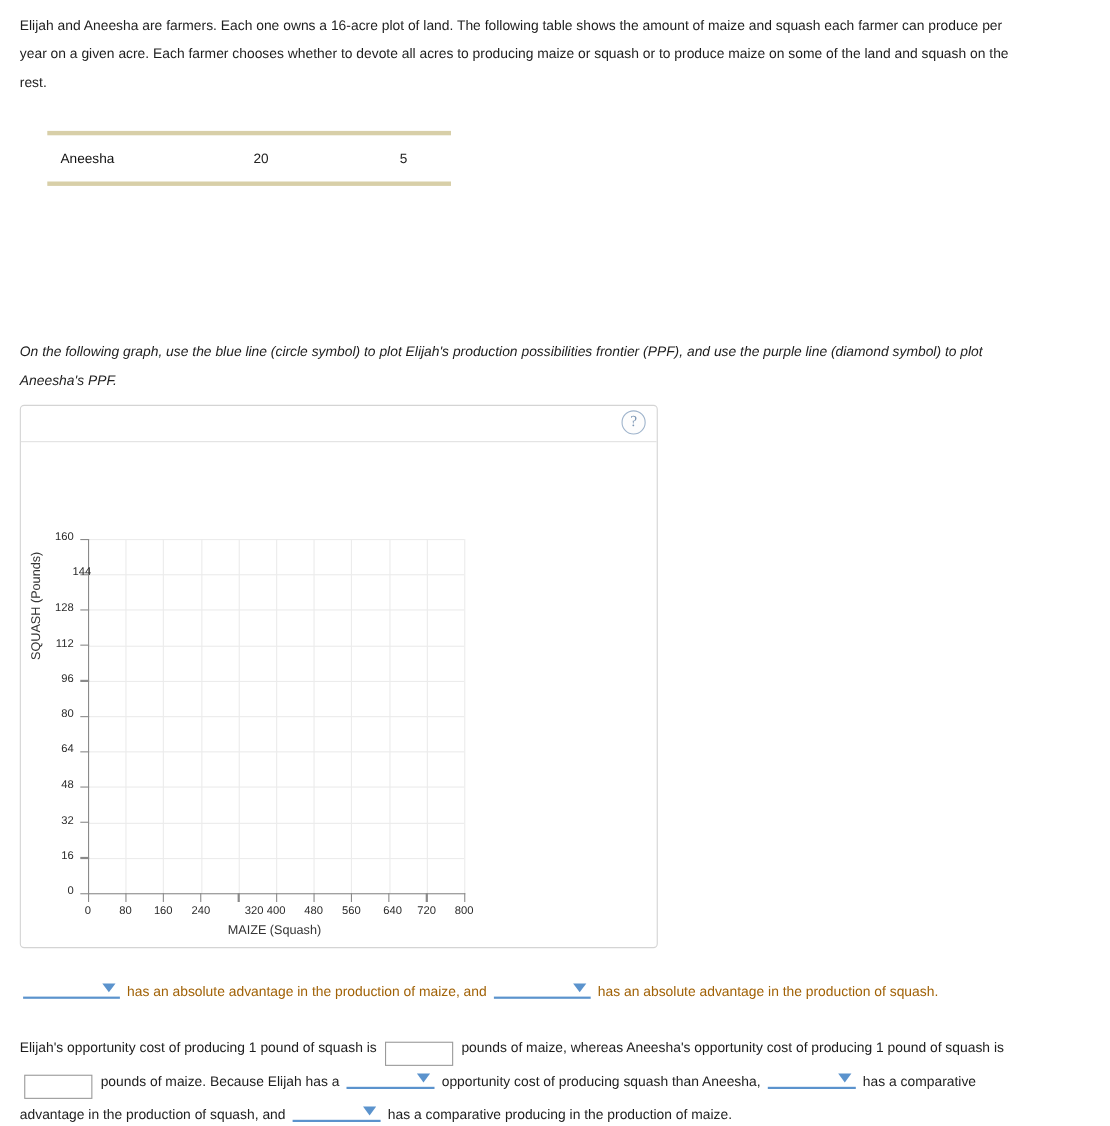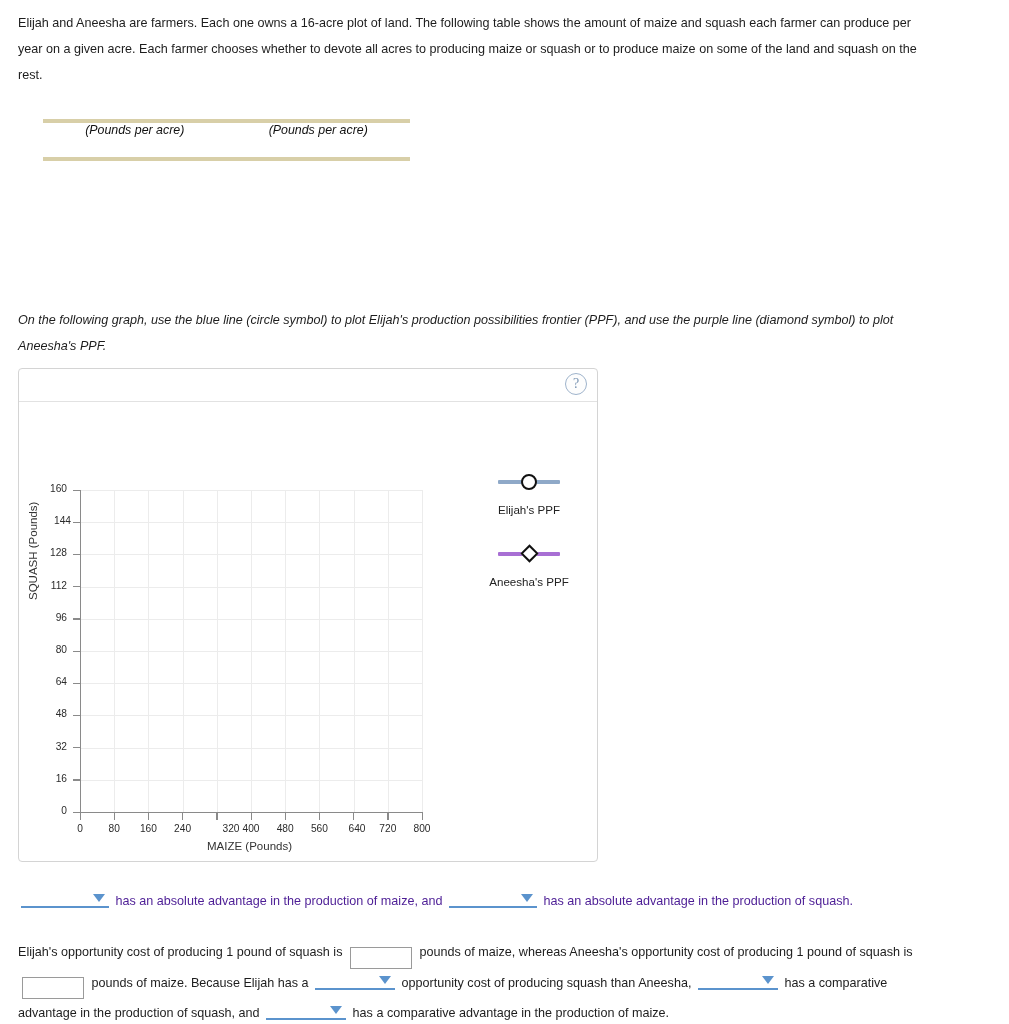--- a/index.html
+++ b/index.html
@@ -237,21 +237,21 @@
     color: #222;
   }
 
   
   .answer-line-1 {
     position: absolute;
     left: 18px; top: 890px;
     width: 970px;
     font-size: 12.6px;
     line-height: 22px;
-    color: #4c1d95;
+    color: #a16207;
   }
   .answer-para {
     position: absolute;
     left: 18px; top: 938px;
     width: 920px;
     font-size: 12.6px;
     line-height: 28px;
     color: #1d1d1d;
   }
   .dropdown {
@@ -285,46 +285,46 @@
 </style>
 </head>
 <body>
 
 <div class="intro">Elijah and Aneesha are farmers. Each one owns a 16-acre plot of land. The following table shows the amount of maize and squash each farmer can produce per year on a given acre. Each farmer chooses whether to devote all acres to producing maize or squash or to produce maize on some of the land and squash on the rest.</div>
 
 <div class="table-wrap">
   <div class="rule-top"></div>
   <table class="ppf-table">
     <tbody>
-    <tr class="hdr-row-under">
-      <th></th>
-      <th class="hdr-unit">(Pounds per acre)</th>
-      <th class="hdr-unit">(Pounds per acre)</th>
-    </tr>
     <tr class="spacer-row">
           <td colspan="3"></td>
         </tr>
+    <tr>
+      <td class="name-cell">Aneesha</td>
+      <td class="val-cell">20</td>
+      <td class="val-cell">5</td>
+    </tr>
     <tr class="spacer-row">
           <td colspan="3"></td>
         </tr>
   </tbody>
     </table>
   <div class="rule-bottom"></div>
 </div>
 
 <div class="graph-instruction">On the following graph, use the blue line (circle symbol) to plot Elijah's production possibilities frontier (PPF), and use the purple line (diamond symbol) to plot Aneesha's PPF.</div>
 
 <div class="graph-panel">
   <div class="panel-header">
     <div class="help-icon">?</div>
   </div>
 
   <div class="chart-area">
     <div class="axis-title-y">SQUASH (Pounds)</div>
-    <div class="axis-title-x">MAIZE (Pounds)</div>
+    <div class="axis-title-x">MAIZE (Squash)</div>
 
     <div class="plot" id="plot-grid">
         <div class="gridline-h" style="top: 289.8px;"></div>
         <div class="gridline-h" style="top: 257.6px;"></div>
         <div class="gridline-h" style="top: 225.4px;"></div>
         <div class="gridline-h" style="top: 193.2px;"></div>
         <div class="gridline-h" style="top: 161px;"></div>
         <div class="gridline-h" style="top: 128.8px;"></div>
         <div class="gridline-h" style="top: 96.6px;"></div>
         <div class="gridline-h" style="top: 64.4px;"></div>
@@ -356,21 +356,21 @@
         <div class="ytick-label" style="top: 275.2px; left: 4px;">64</div>
         <div class="ytick" style="top: 248.5px;"></div>
         <div class="ytick-label" style="top: 243px; left: 4px;">80</div>
         <div class="ytick" style="top: 216.3px;"></div>
         <div class="ytick-label" style="top: 210.8px; left: 4px;">96</div>
         <div class="ytick" style="top: 184.1px;"></div>
         <div class="ytick-label" style="top: 178.6px; left: 4px;">112</div>
         <div class="ytick" style="top: 151.9px;"></div>
         <div class="ytick-label" style="top: 146.4px; left: 4px;">128</div>
         <div class="ytick" style="top: 119.7px;"></div>
-        <div class="ytick-label" style="top: 114.2px; left: 8px;">144</div>
+        <div class="ytick-label" style="top: 114.2px; left: 20px;">144</div>
         <div class="ytick" style="top: 87.5px;"></div>
         <div class="ytick-label" style="top: 82px; left: 4px;">160</div>
       </div>
     <div id="x-axis-ticks">
         <div class="xtick" style="left: 60.5px;"></div>
         <div class="xtick-label" style="left: 61px;">0</div>
         <div class="xtick" style="left: 94.7px;"></div>
         <div class="xtick-label" style="left: 95.2px;">80</div>
         <div class="xtick" style="left: 128.9px;"></div>
         <div class="xtick-label" style="left: 129.4px;">160</div>
@@ -385,36 +385,20 @@
         <div class="xtick" style="left: 299.9px;"></div>
         <div class="xtick-label" style="left: 300.4px;">560</div>
         <div class="xtick" style="left: 334.1px;"></div>
         <div class="xtick-label" style="left: 338px;">640</div>
         <div class="xtick" style="left: 368.3px;"></div>
         <div class="xtick-label" style="left: 368.8px;">720</div>
         <div class="xtick" style="left: 402.5px;"></div>
         <div class="xtick-label" style="left: 403px;">800</div>
       </div>
 
-    <div class="legend">
-      <div class="legend-entry">
-        <div class="legend-swatch">
-          <div class="legend-line" id="leg-line-0" style="background: rgb(143, 169, 200);"></div>
-          <div class="legend-sym sym-circle"></div>
-        </div>
-        <div class="legend-label">Elijah's PPF</div>
-      </div>
-      <div class="legend-entry">
-        <div class="legend-swatch">
-          <div class="legend-line" id="leg-line-1" style="background: rgb(168, 111, 212);"></div>
-          <div class="legend-sym sym-diamond"></div>
-        </div>
-        <div class="legend-label">Aneesha's PPF</div>
-      </div>
-    </div>
   </div>
 </div>
 
 <div class="answer-line-1">
   <span class="dropdown"><span class="dd-arrow"></span></span>
   <span>has an absolute advantage in the production of maize, and</span>
   <span class="dropdown"><span class="dd-arrow"></span></span>
   <span>has an absolute advantage in the production of squash.</span>
 </div>
 
@@ -422,14 +406,14 @@
   <span>Elijah's opportunity cost of producing 1 pound of squash is</span>
   <input class="textbox" type="text" value="" style="">
   <span>pounds of maize, whereas Aneesha's opportunity cost of producing 1 pound of squash is</span>
   <input class="textbox" type="text" value="" style="">
   <span>pounds of maize. Because Elijah has a</span>
   <span class="dropdown narrow"><span class="dd-arrow"></span></span>
   <span>opportunity cost of producing squash than Aneesha,</span>
   <span class="dropdown narrow"><span class="dd-arrow"></span></span>
   <span>has a comparative advantage in the production of squash, and</span>
   <span class="dropdown narrow"><span class="dd-arrow"></span></span>
-  <span>has a comparative advantage in the production of maize.</span>
+  <span>has a comparative producing in the production of maize.</span>
 </div>
 
 </body></html>

